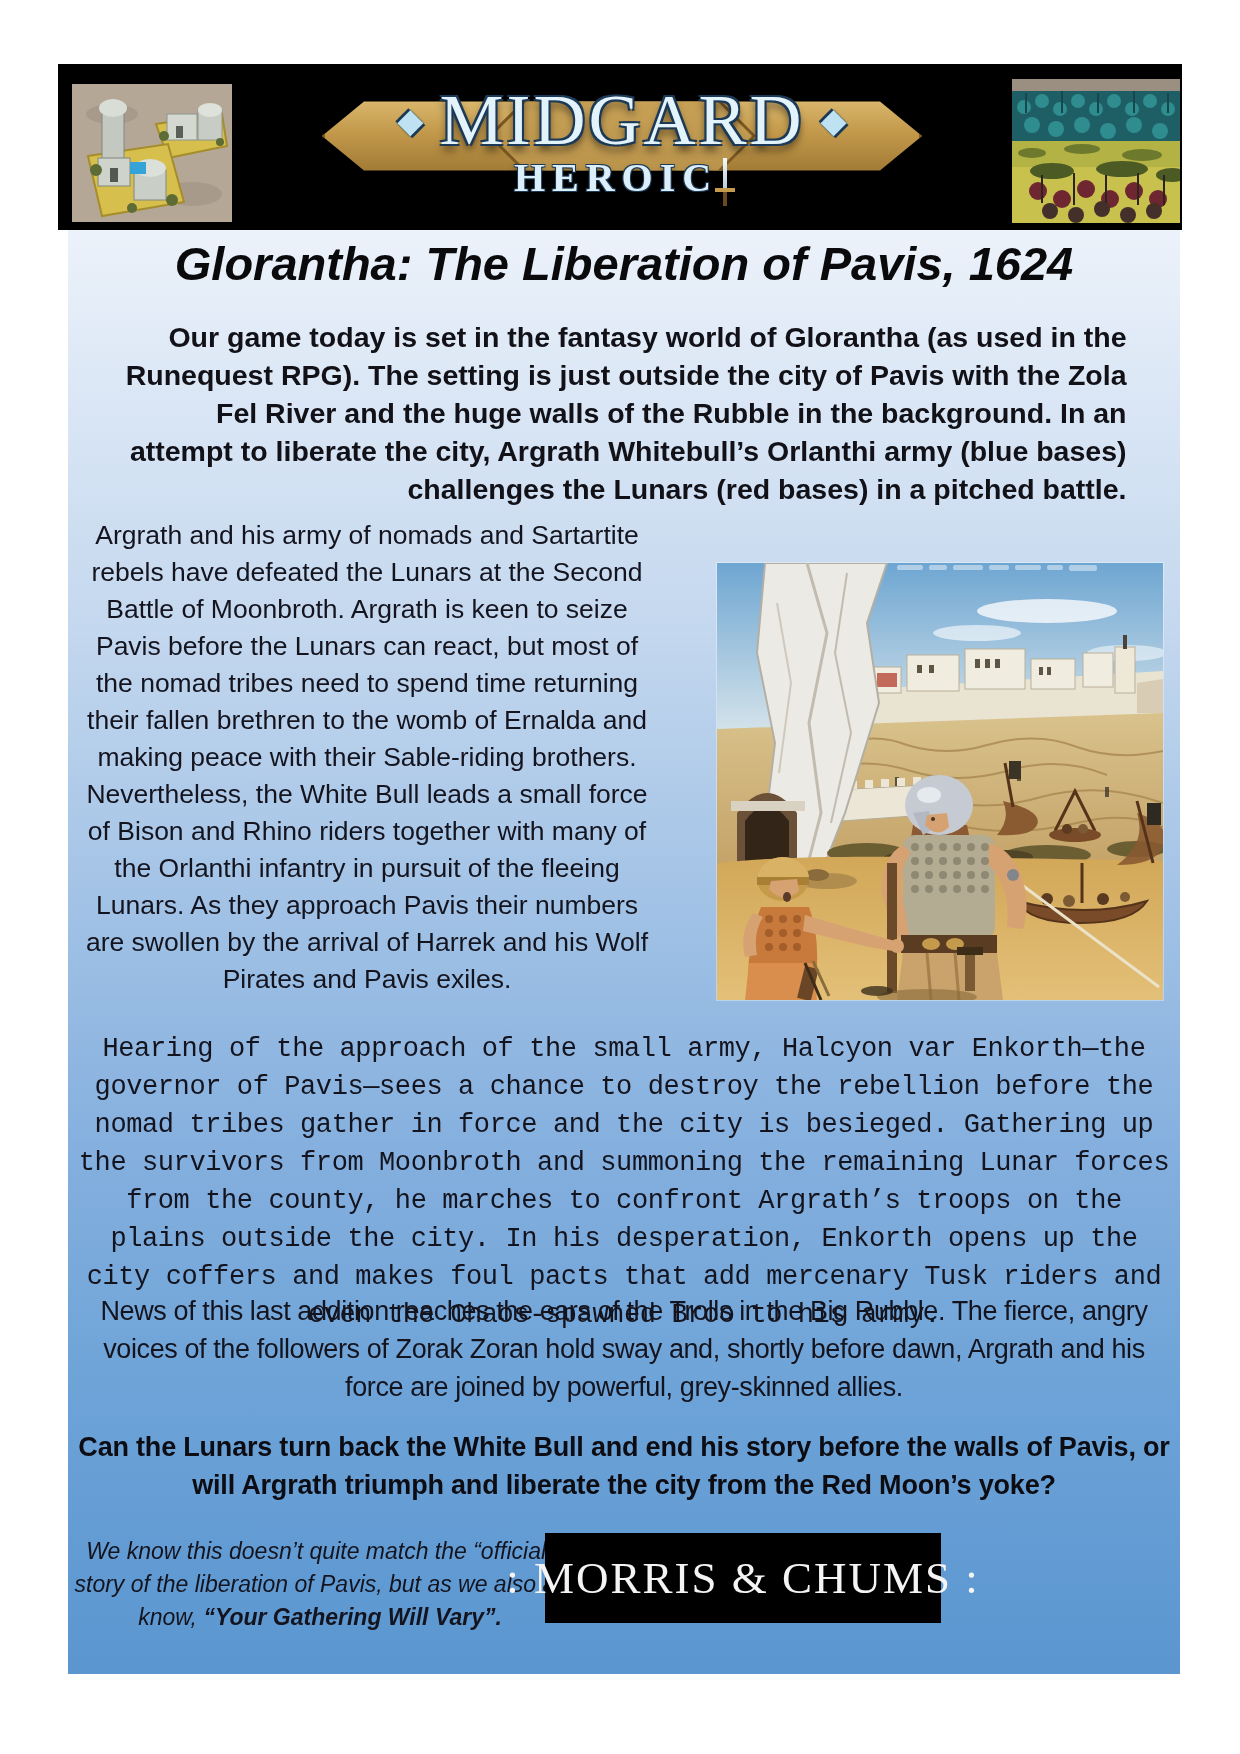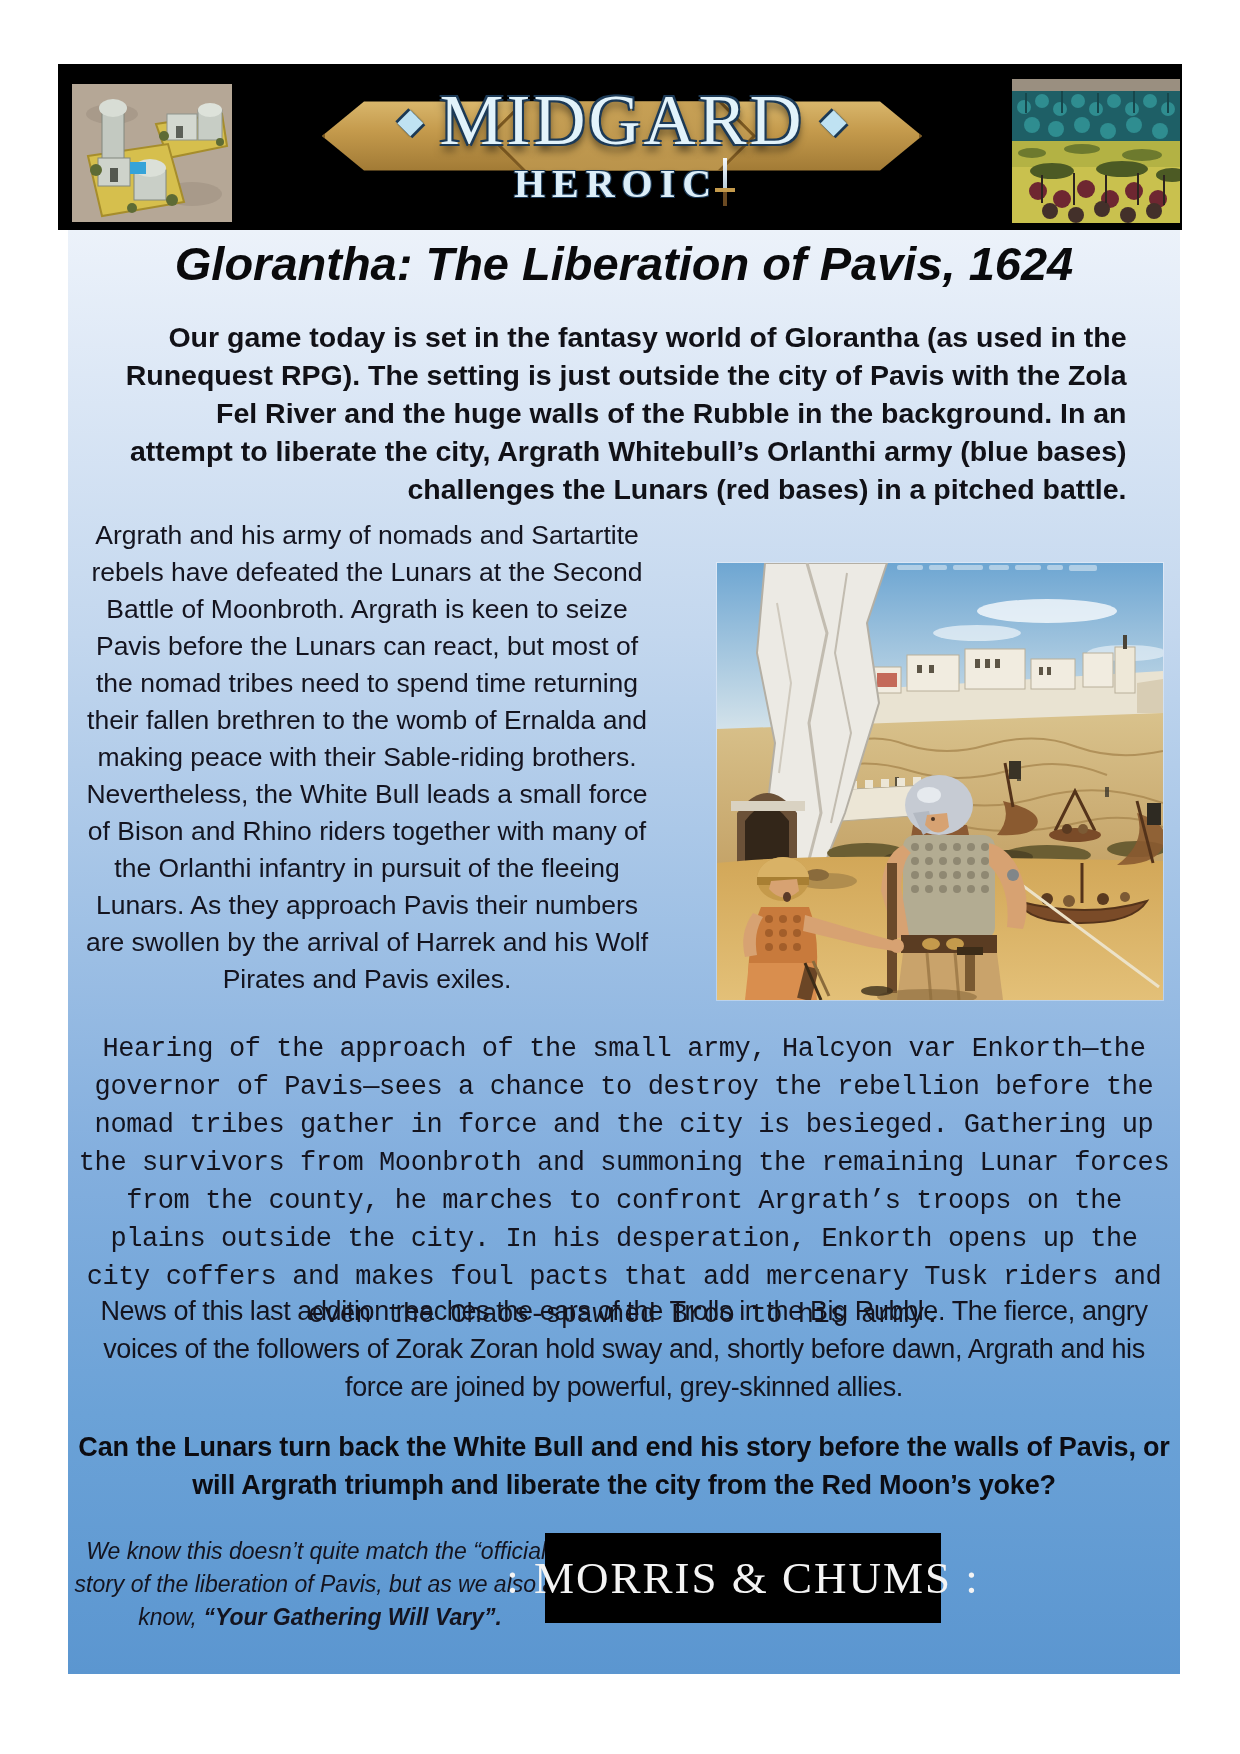--- a/index.html
+++ b/index.html
@@ -36,21 +36,21 @@
   .logo-row{position:relative;display:flex;align-items:center;gap:16px;z-index:2;}
   .logo-ornament{
     font-size:34px;line-height:1;color:#bfe2f2;
     text-shadow:0 0 2px #123347,2px 2px 0 #1c3a57,-2px -2px 0 #1c3a57;
   }
   .logo-title{
     font-family:"Liberation Serif", serif;font-weight:normal;font-size:72px;line-height:1;
     letter-spacing:3px;color:#e2f3fb;
     text-shadow:2px 2px 0 #1c3a57,-2px -2px 0 #1c3a57,2px -2px 0 #1c3a57,-2px 2px 0 #1c3a57,0 6px 8px rgba(0,0,0,.7);
   }
-  .logo-sub{position:relative;z-index:2;display:flex;align-items:center;gap:2px;margin-top:2px;}
+  .logo-sub{position:relative;z-index:2;display:flex;align-items:flex-start;gap:2px;margin-top:2px;}
   .logo-subtitle{
     font-family:"Liberation Serif", serif;font-weight:bold;font-size:40px;line-height:1;
     letter-spacing:7px;color:#dceef8;
     text-shadow:1px 1px 0 #1c3a57,-1px -1px 0 #1c3a57,1px -1px 0 #1c3a57,-1px 1px 0 #1c3a57,0 4px 6px rgba(0,0,0,.7);
   }
   .sword{position:relative;width:10px;height:52px;}
   .sword .blade{position:absolute;left:3px;top:0;width:4px;height:44px;background:linear-gradient(#f4f8fb,#9db9cc);}
   .sword .guard{position:absolute;left:-5px;top:30px;width:20px;height:4px;background:#c49a4c;}
   .sword .grip{position:absolute;left:3px;top:34px;width:4px;height:14px;background:#6b4a22;}
 

